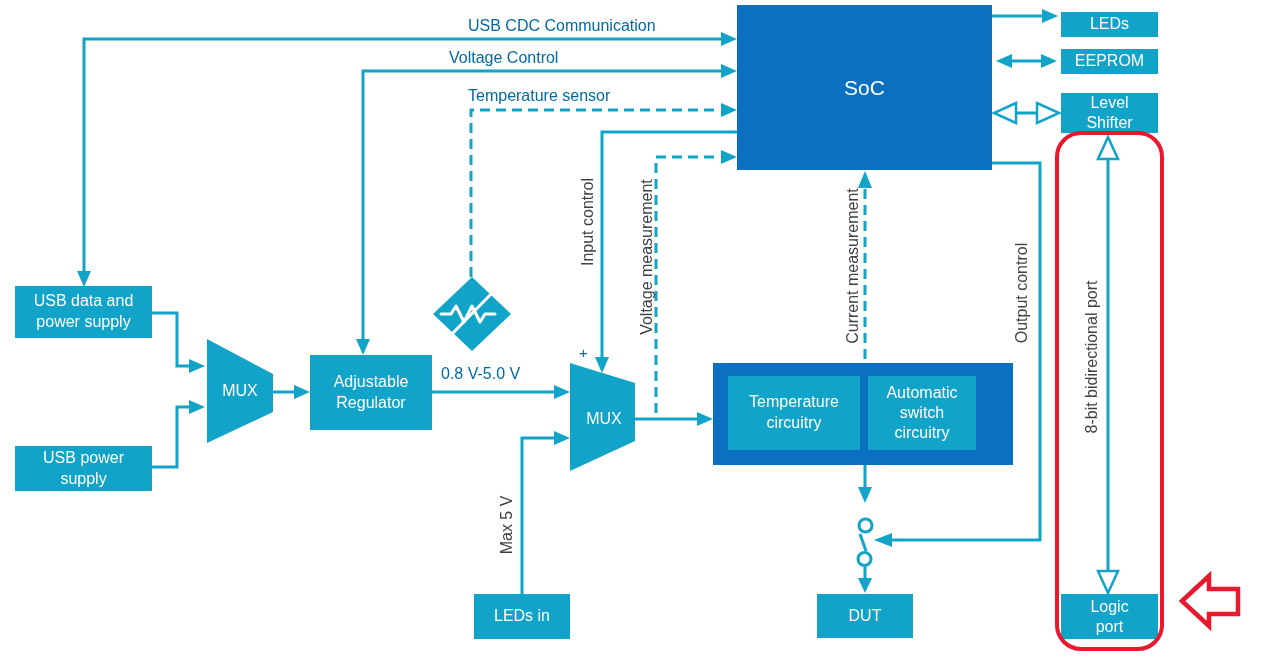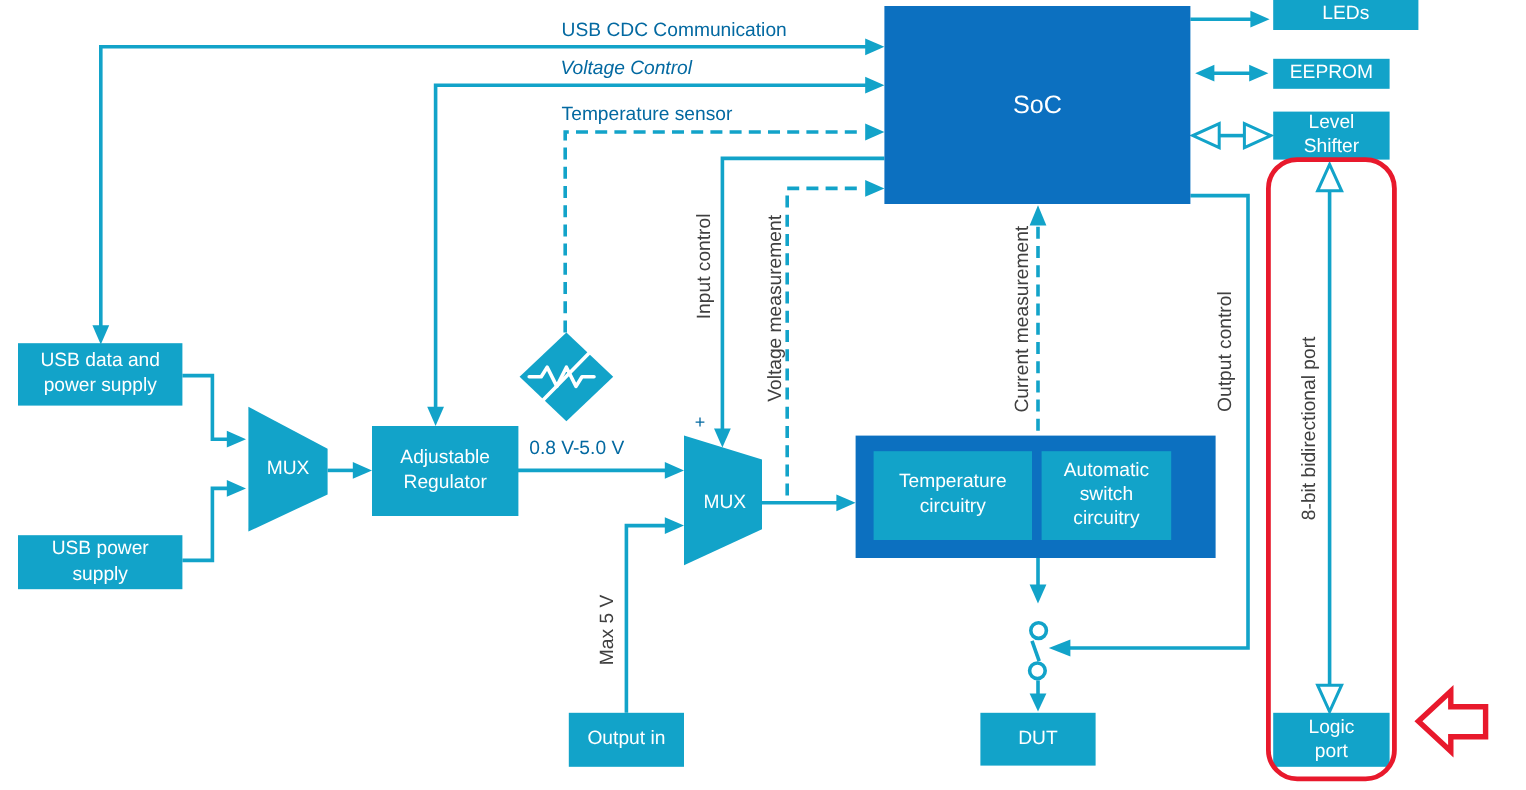--- a/index.html
+++ b/index.html
@@ -132,62 +132,62 @@
 
   <div class="box" style="left:15px;top:446px;width:137px;height:45px;padding:0 16px;box-sizing:border-box;">
     <span>USB power supply</span>
   </div>
 
   <div class="box" style="left:310px;top:355px;width:122px;height:75px;padding:0 4px;box-sizing:border-box;">
     <span>Adjustable Regulator</span>
   </div>
 
   <div class="box" style="left:474px;top:594px;width:96px;height:45px;">
-    <span>Output in</span>
+    <span>LEDs in</span>
   </div>
 
   <div class="box dark" style="left:737px;top:5px;width:255px;height:165px;font-size:21px;">
     <span>SoC</span>
   </div>
 
   <div class="box dark" style="left:713px;top:363px;width:300px;height:102px;"></div>
 
   <div class="box" style="left:728px;top:376px;width:132px;height:74px;padding:0 10px;box-sizing:border-box;">
     <span>Temperature circuitry</span>
   </div>
 
   <div class="box" style="left:868px;top:376px;width:108px;height:74px;padding:0 30px;box-sizing:border-box;line-height:1.25;">
     <span>Automatic switch circuitry</span>
   </div>
 
   <div class="box" style="left:817px;top:594px;width:96px;height:44px;">
     <span>DUT</span>
   </div>
 
-  <div class="box" style="left:1061px;top:0;width:121px;height:25px;">
+  <div class="box" style="left:1061px;top:12px;width:97px;height:25px;">
     <span>LEDs</span>
   </div>
 
   <div class="box" style="left:1061px;top:49px;width:97px;height:25px;">
     <span>EEPROM</span>
   </div>
 
   <div class="box" style="left:1061px;top:93px;width:97px;height:40px;padding:0 18px;box-sizing:border-box;line-height:1.25;">
     <span>Level Shifter</span>
   </div>
 
   <div class="box" style="left:1061px;top:594px;width:97px;height:45px;padding:0 18px;box-sizing:border-box;line-height:1.25;">
     <span>Logic port</span>
   </div>
 
   <div class="lbl" style="left:240px;top:391px;color:#fff;transform:translate(-50%,-50%);">MUX</div>
   <div class="lbl" style="left:604px;top:419px;color:#fff;transform:translate(-50%,-50%);">MUX</div>
 
   <div class="lbl" style="left:468px;top:17px;">USB CDC Communication</div>
-  <div class="lbl" style="left:467px;top:49px;font-style:italic;">Voltage Control</div>
+  <div class="lbl" style="left:449px;top:49px;">Voltage Control</div>
   <div class="lbl" style="left:468px;top:87px;">Temperature sensor</div>
   <div class="lbl" style="left:441px;top:365px;">0.8 V-5.0 V</div>
   <div class="lbl" style="left:579px;top:344px;font-size:15px;">+</div>
 
   <div class="vlbl" style="left:588px;top:222px;">Input control</div>
   <div class="vlbl" style="left:647px;top:257px;">Voltage measurement</div>
   <div class="vlbl" style="left:853px;top:266px;">Current measurement</div>
   <div class="vlbl" style="left:1022px;top:293px;">Output control</div>
   <div class="vlbl" style="left:507px;top:525px;">Max 5 V</div>
   <div class="vlbl" style="left:1092px;top:357px;">8-bit bidirectional port</div>

